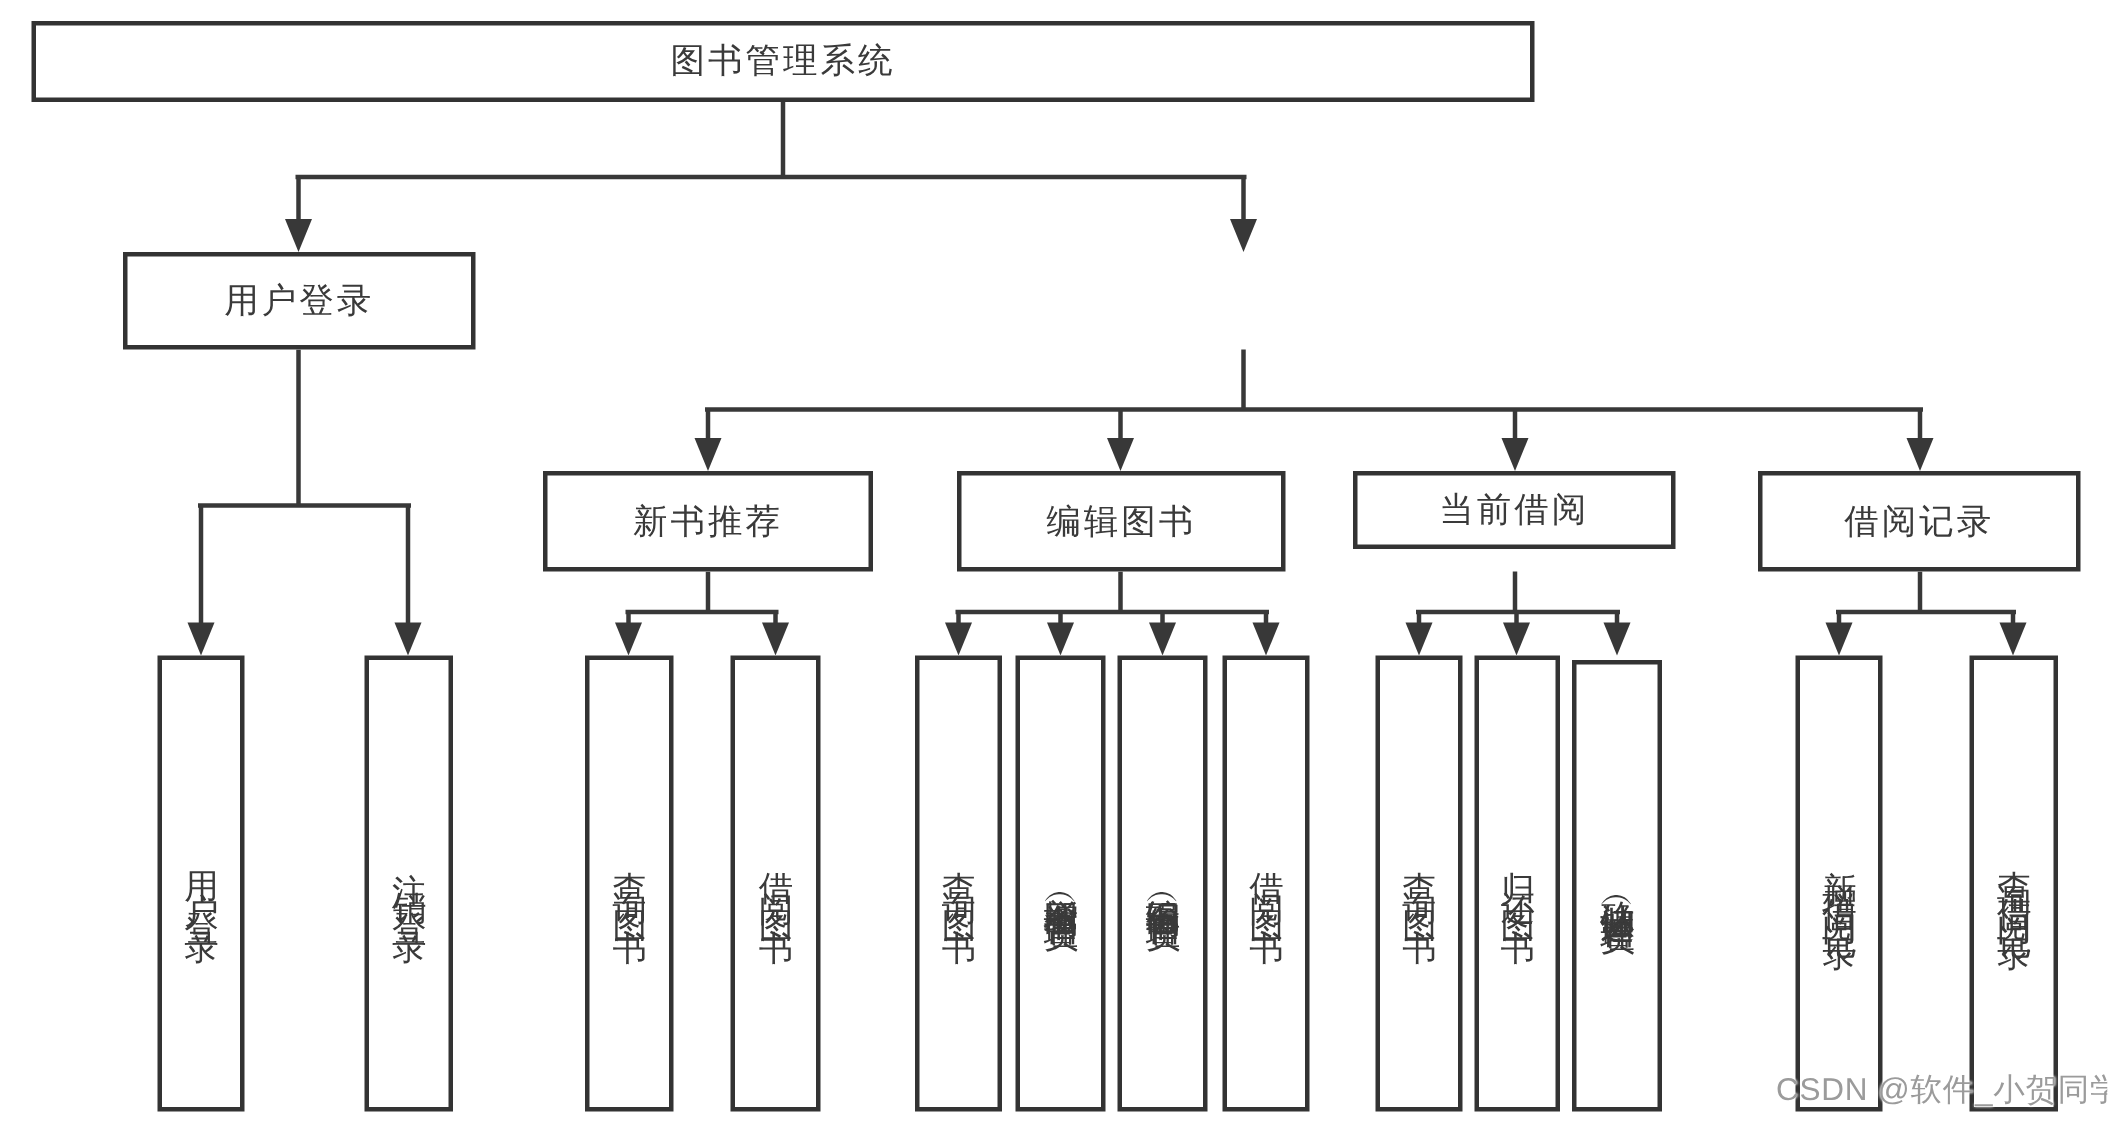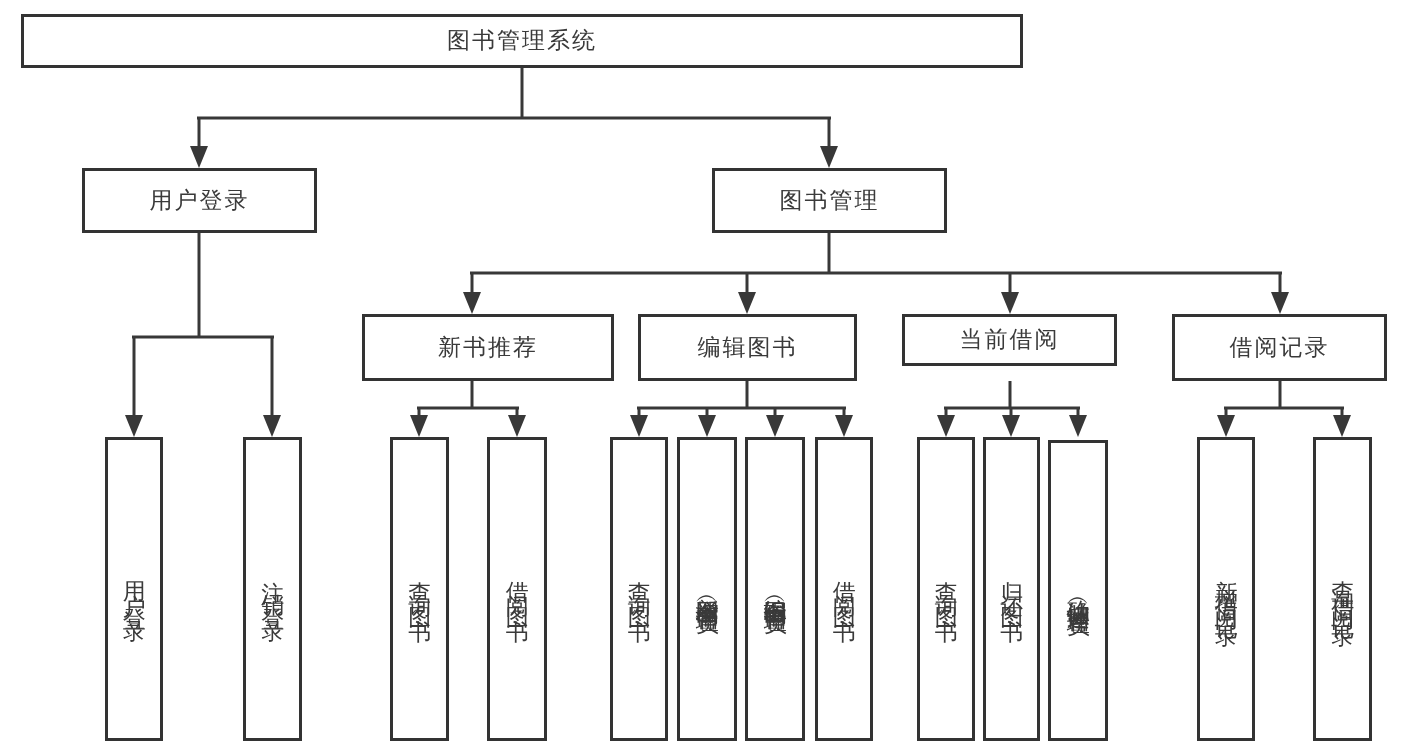--- a/index.html
+++ b/index.html
@@ -102,23 +102,22 @@
       <line x1="1226" y1="408" x2="1226" y2="416"></line>
       <line x1="1342" y1="408" x2="1342" y2="416"></line>
       <polygon points="1217,415 1235,415 1226,437"></polygon>
       <polygon points="1333,415 1351,415 1342,437"></polygon>
     </g>
   </svg>
 
   <div class="box" style="left:21px;top:14px;width:1002px;height:54px;">图书管理系统</div>
 
   <div class="box" style="left:82px;top:168px;width:235px;height:65px;">用户登录</div>
-  <div class="box" style="left:712px;top:168px;width:235px;height:65px;">图书管理</div>
 
-  <div class="box" style="left:362px;top:314px;width:252px;height:67px;">新书推荐</div>
+  <div class="box" style="left:362px;top:314px;width:220px;height:67px;">新书推荐</div>
   <div class="box" style="left:638px;top:314px;width:219px;height:67px;">编辑图书</div>
   <div class="box" style="left:902px;top:314px;width:215px;height:52px;">当前借阅</div>
   <div class="box" style="left:1172px;top:314px;width:215px;height:67px;">借阅记录</div>
 
   <div class="box vbox" style="left:105px;top:437px;width:58px;height:304px;">用户登录</div>
   <div class="box vbox" style="left:243px;top:437px;width:59px;height:304px;">注销登录</div>
 
   <div class="box vbox" style="left:390px;top:437px;width:59px;height:304px;">查询图书</div>
   <div class="box vbox" style="left:487px;top:437px;width:60px;height:304px;">借阅图书</div>
 
@@ -127,14 +126,15 @@
   <div class="box vbox long" style="left:745px;top:437px;width:60px;height:304px;">编辑图书（管理员）</div>
   <div class="box vbox" style="left:815px;top:437px;width:58px;height:304px;">借阅图书</div>
 
   <div class="box vbox" style="left:917px;top:437px;width:58px;height:304px;">查询图书</div>
   <div class="box vbox" style="left:983px;top:437px;width:57px;height:304px;">归还图书</div>
   <div class="box vbox long" style="left:1048px;top:440px;width:60px;height:301px;">确认归还（管理员）</div>
 
   <div class="box vbox len6" style="left:1197px;top:437px;width:58px;height:304px;">新增借阅记录</div>
   <div class="box vbox len6" style="left:1313px;top:437px;width:59px;height:304px;">查询借阅记录</div>
 
+  <div class="watermark">CSDN @软件_小贺同学</div>
 
 </div>
 
 </body></html>

